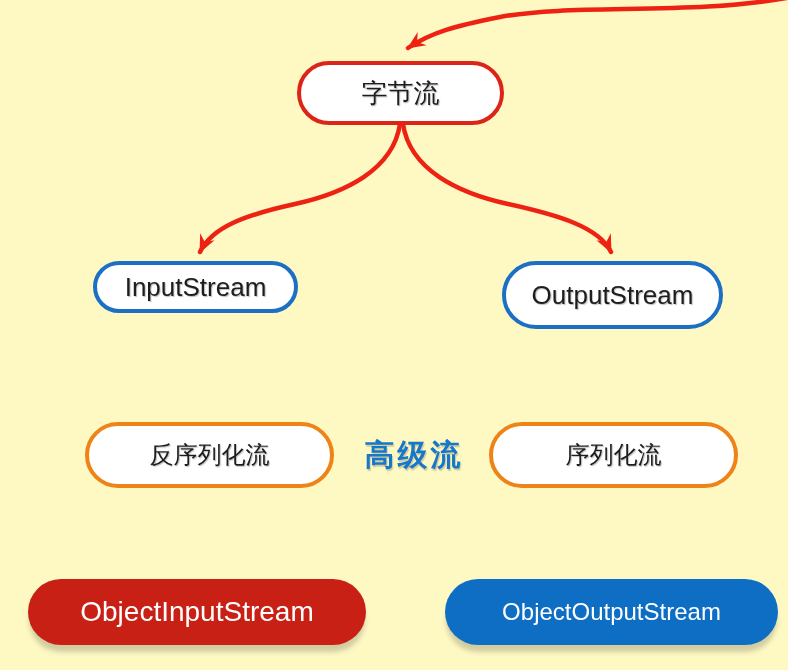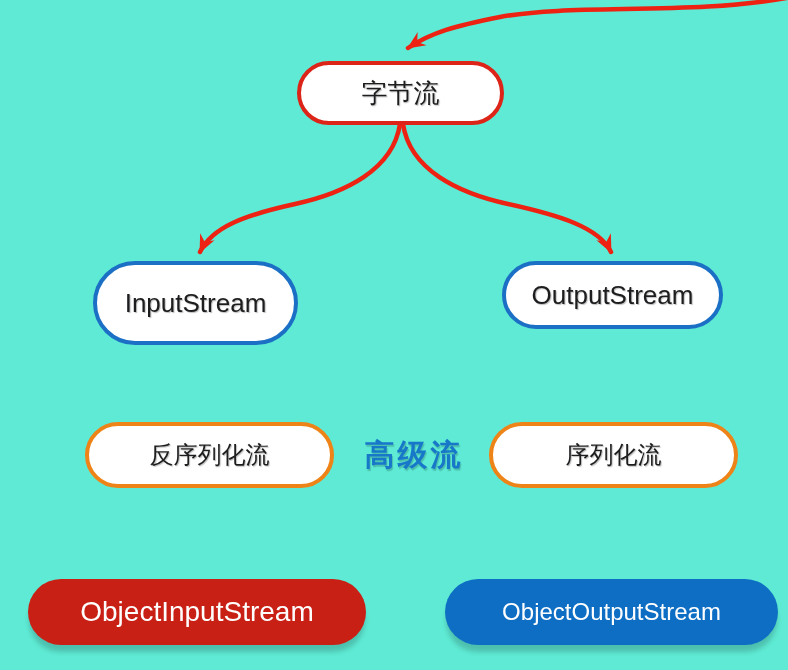--- a/index.html
+++ b/index.html
@@ -5,21 +5,21 @@
   html, body {
     margin: 0;
     padding: 0;
     background: #ffffff;
     font-family: "Liberation Sans", sans-serif;
   }
   .canvas {
     position: relative;
     width: 788px;
     height: 670px;
-    background: #5eead4;
+    background: #fef9c3;
     overflow: hidden;
   }
   .arrow-layer {
     position: absolute;
     inset: 0;
     z-index: 1;
   }
   .node {
     position: absolute;
     z-index: 2;
@@ -42,21 +42,21 @@
     text-shadow: none;
     box-shadow: 0 8px 5px -1px rgba(0,0,0,0.18);
   }
   .node.blue-fill {
     background: #0d6ec4;
     color: #ffffff;
     text-shadow: none;
     box-shadow: 0 8px 5px -1px rgba(0,0,0,0.18);
   }
   #node-byte-stream    { left: 297px; top:  61px; width: 207px; height: 64px; font-size: 26px; }
-  #node-input-stream   { left:  93px; top: 261px; width: 205px; height: 84px; font-size: 26px; }
+  #node-input-stream   { left:  93px; top: 261px; width: 205px; height: 52px; font-size: 26px; }
   #node-output-stream  { left: 502px; top: 261px; width: 221px; height: 68px; font-size: 26px; }
   #node-deserialization{ left:  85px; top: 422px; width: 249px; height: 66px; font-size: 24px; }
   #node-serialization  { left: 489px; top: 422px; width: 249px; height: 66px; font-size: 24px; }
   #node-object-input   { left:  28px; top: 579px; width: 338px; height: 66px; font-size: 28px; }
   #node-object-output  { left: 445px; top: 579px; width: 333px; height: 66px; font-size: 24px; }
   .annotation {
     position: absolute;
     z-index: 2;
     left: 348px;
     top: 434px;

